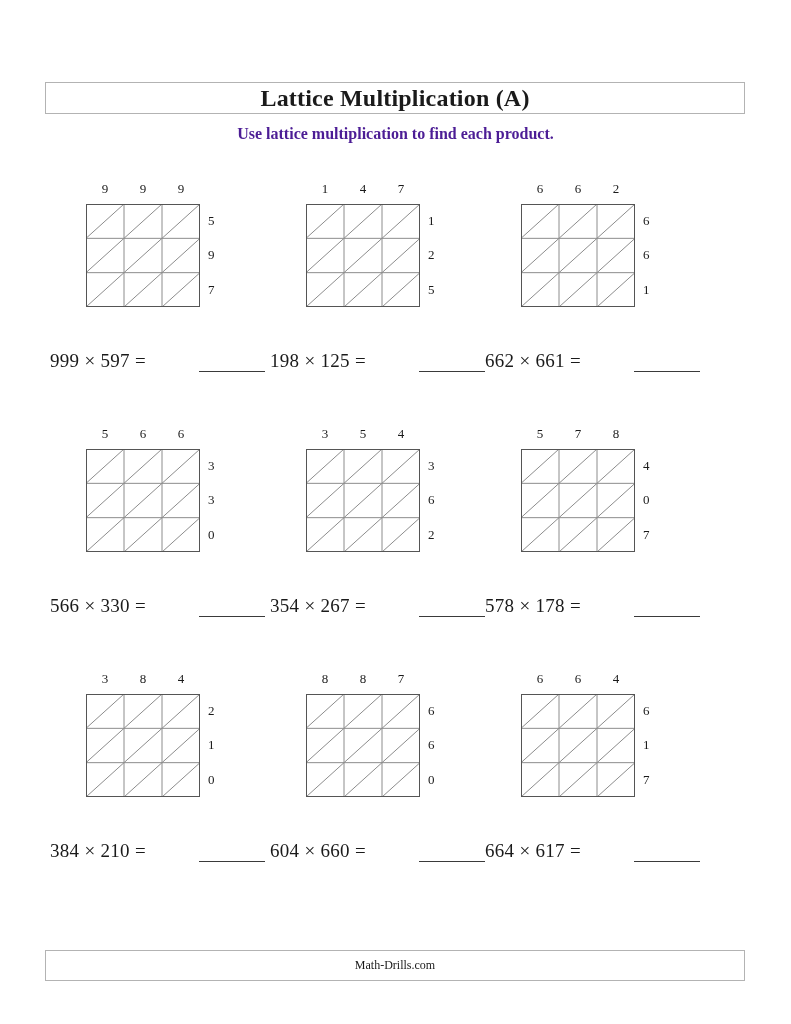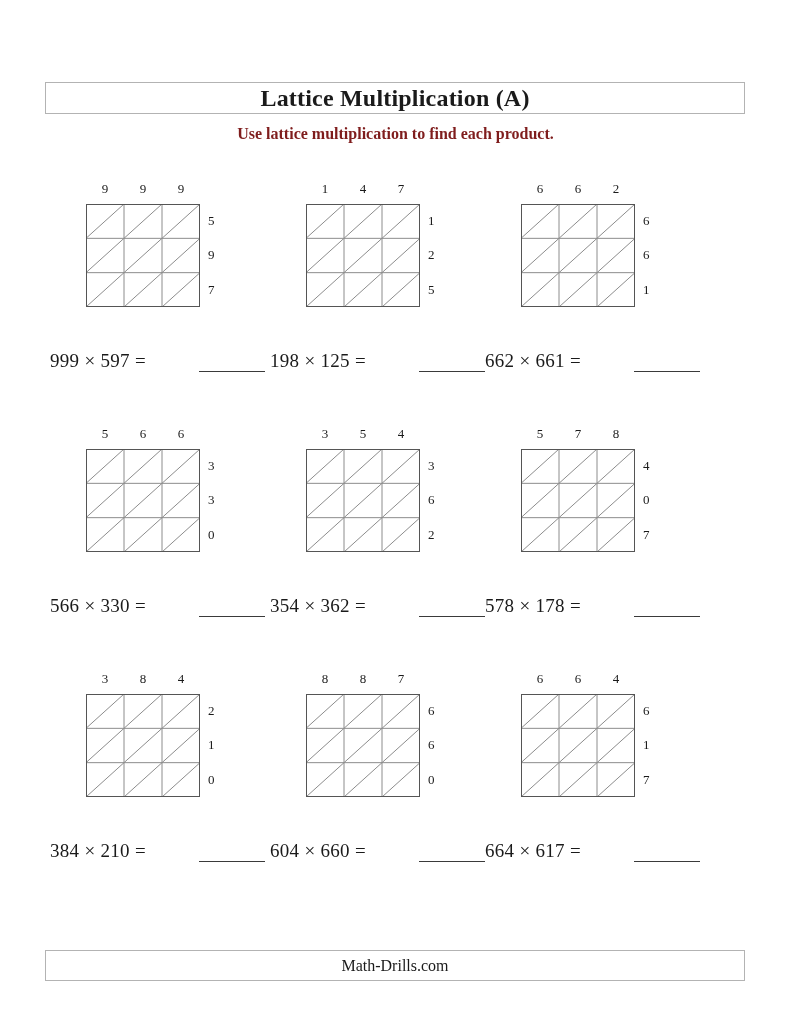--- a/index.html
+++ b/index.html
@@ -47,21 +47,21 @@
   }
 
   .subtitle {
     position: absolute;
     left: 0;
     top: 125px;
     width: 791px;
     text-align: center;
     font-size: 16px;
     font-weight: bold;
-    color: #7f1d1d;
+    color: #4c1d95;
   }
 
   
   .problems {
     position: absolute;
     left: 0;
     top: 178px;
     width: 791px;
   }
   .prob-row {
@@ -154,21 +154,21 @@
     top: 950px;
     width: 700px;
     height: 31px;
     border: 1px solid #b3b3b3;
     box-sizing: border-box;
     display: flex;
     align-items: center;
     justify-content: center;
   }
   .footer-text {
-    font-size: 16px;
+    font-size: 12px;
     color: #1a1a1a;
   }
 </style>
 </head>
 <body>
 
 <div class="page">
 
   <div class="title-box">
     <div class="title-text">Lattice Multiplication (A)</div>
@@ -339,21 +339,21 @@
               <line x1="76" y1="103" x2="114" y2="68.66666666666667" stroke="#8c8c8c" stroke-width="1"></line>
               <rect x="0.5" y="0.5" width="113" height="102" fill="none" stroke="#555555" stroke-width="1"></rect>
             </svg>
           </div>
           <div class="right-digits">
             <div class="d">3</div>
             <div class="d">6</div>
             <div class="d">2</div>
           </div>
           <div class="equation">
-            <span class="eq-text">354 × 362 =</span>
+            <span class="eq-text">354 × 267 =</span>
             <span class="answer-blank"></span>
           </div>
         </div>
         <div class="problem col2">
           <div class="top-digits">
             <div class="d">5</div>
             <div class="d">7</div>
             <div class="d">8</div>
           </div>
           <div class="lattice-wrap">

